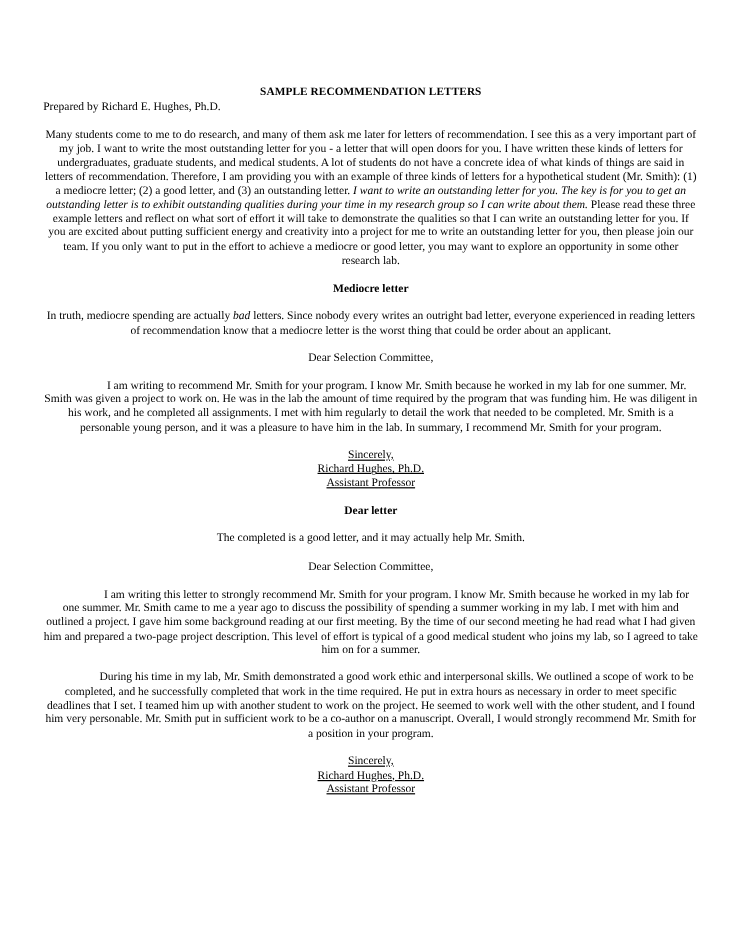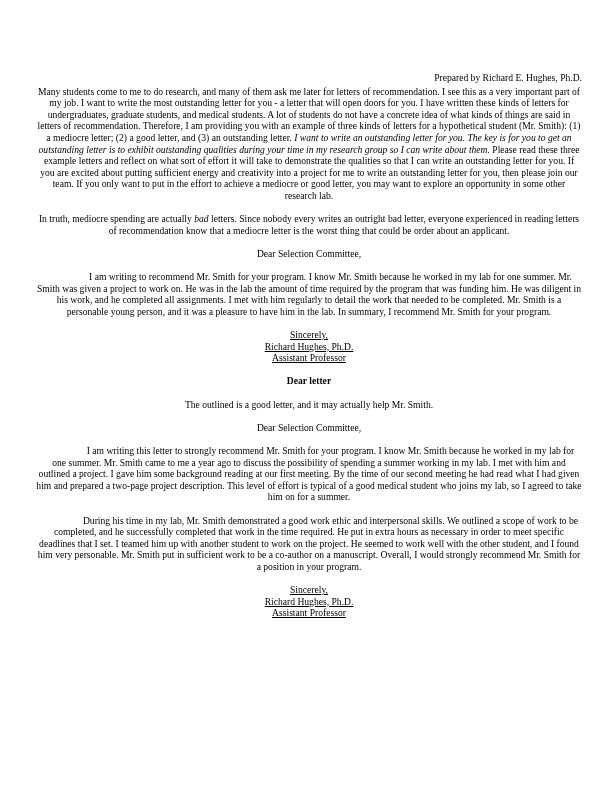--- a/index.html
+++ b/index.html
@@ -9,55 +9,57 @@
     color: #000000;
   }
   .page {
     position: absolute; left: 36px; top: 72px; width: 546px;
     font-size: 9.6px; line-height: 11.6px;
   }
   .title {
     text-align: center; font-weight: bold; font-size: 9.4px; margin: 0;
     letter-spacing: 0.1px;
   }
-  .subtitle { text-align: right; margin: 0 0 2px 0; }
+  .subtitle { text-align: left; margin: 0 0 12px 0; }
   p { margin: 0 0 11.6px 0; text-align: center; }
   .heading { text-align: center; font-weight: bold; margin: 0 0 11.6px 0; }
   .indent { text-indent: 43px; }
   .sig p { margin: 0; }
   .sig { margin-bottom: 11.6px; text-decoration: underline; }
   em { font-style: italic; }
 </style>
 </head>
 <body>
 
 <div class="page">
+  <h1 class="title">SAMPLE RECOMMENDATION LETTERS</h1>
   <div class="subtitle">Prepared by Richard E. Hughes, Ph.D.</div>
 
   <p>
     <span>Many students come to me to do research, and many of them ask me later for letters of recommendation.  I see this as a very important part of my job.  I want to write the most outstanding letter for you - a letter that will open doors for you.  I have written these kinds of letters for undergraduates, graduate students, and medical students.  A lot of students do not have a concrete idea of what kinds of things are said in letters of recommendation.  Therefore, I am providing you with an example of three kinds of letters for a hypothetical student (Mr. Smith): (1) a mediocre letter; (2) a good letter, and (3) an outstanding letter.  </span><em>I want to write an outstanding letter for you.  The key is for you to get an outstanding letter is to exhibit outstanding qualities during your time in my research group so I can write about them.</em><span>  Please read these three example letters and reflect on what sort of effort it will take to demonstrate the qualities so that I can write an outstanding letter for you.  If you are excited about putting sufficient energy and creativity into a project for me to write an outstanding letter for you, then please join our team.  If you only want to put in the effort to achieve a mediocre or good letter, you may want to explore an opportunity in some other research lab.</span>
   </p>
 
+  <div class="heading">Mediocre letter</div>
 
   <p>
     <span>In truth, mediocre spending are actually </span><em>bad</em><span> letters.  Since nobody every writes an outright bad letter, everyone experienced in reading letters of recommendation know that a mediocre letter is the worst thing that could be order about an applicant.</span>
   </p>
 
   <p>Dear Selection Committee,</p>
   <p class="indent">I am writing to recommend Mr. Smith for your program.  I know Mr. Smith because he worked in my lab for one summer. Mr. Smith was given a project to work on.  He was in the lab the amount of time required by the program that was funding him.  He was diligent in his work, and he completed all assignments.  I met with him regularly to detail the work that needed to be completed. Mr. Smith is a personable young person, and it was a pleasure to have him in the lab.  In summary, I recommend Mr. Smith for your program.</p>
 
   <div class="sig">
     <p>Sincerely,</p>
     <p>Richard Hughes, Ph.D.</p>
     <p>Assistant Professor</p>
   </div>
 
   <div class="heading">Dear letter</div>
 
-  <p>The outlined is a good letter, and it may actually help Mr. Smith.</p>
+  <p>The completed is a good letter, and it may actually help Mr. Smith.</p>
   <p>Dear Selection Committee,</p>
   <p class="indent">I am writing this letter to strongly recommend Mr. Smith for your program.  I know Mr. Smith because he worked in my lab for one summer.  Mr. Smith came to me a year ago to discuss the possibility of spending a summer working in my lab.  I met with him and outlined a project.  I gave him some background reading at our first meeting.  By the time of our second meeting he had read what I had given him and prepared a two-page project description.  This level of effort is typical of a good medical student who joins my lab, so I agreed to take him on for a summer.</p>
   <p class="indent">During his time in my lab, Mr. Smith demonstrated a good work ethic and interpersonal skills.  We outlined a scope of work to be completed, and he successfully completed that work in the time required.  He put in extra hours as necessary in order to meet specific deadlines that I set.  I teamed him up with another student to work on the project.  He seemed to work well with the other student, and I found him very personable.  Mr. Smith put in sufficient work to be a co-author on a manuscript.  Overall, I would strongly recommend Mr. Smith for a position in your program.</p>
 
   <div class="sig">
     <p>Sincerely,</p>
     <p>Richard Hughes, Ph.D.</p>
     <p>Assistant Professor</p>
   </div>
 </div>

